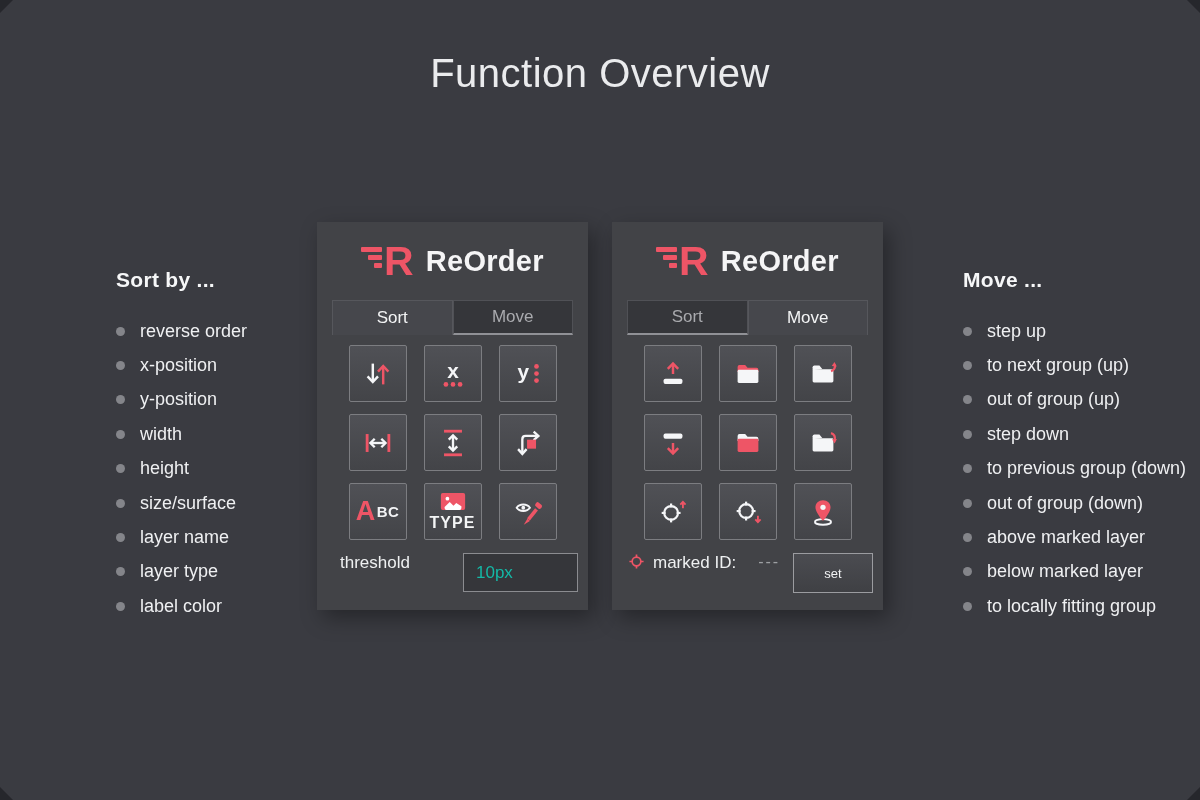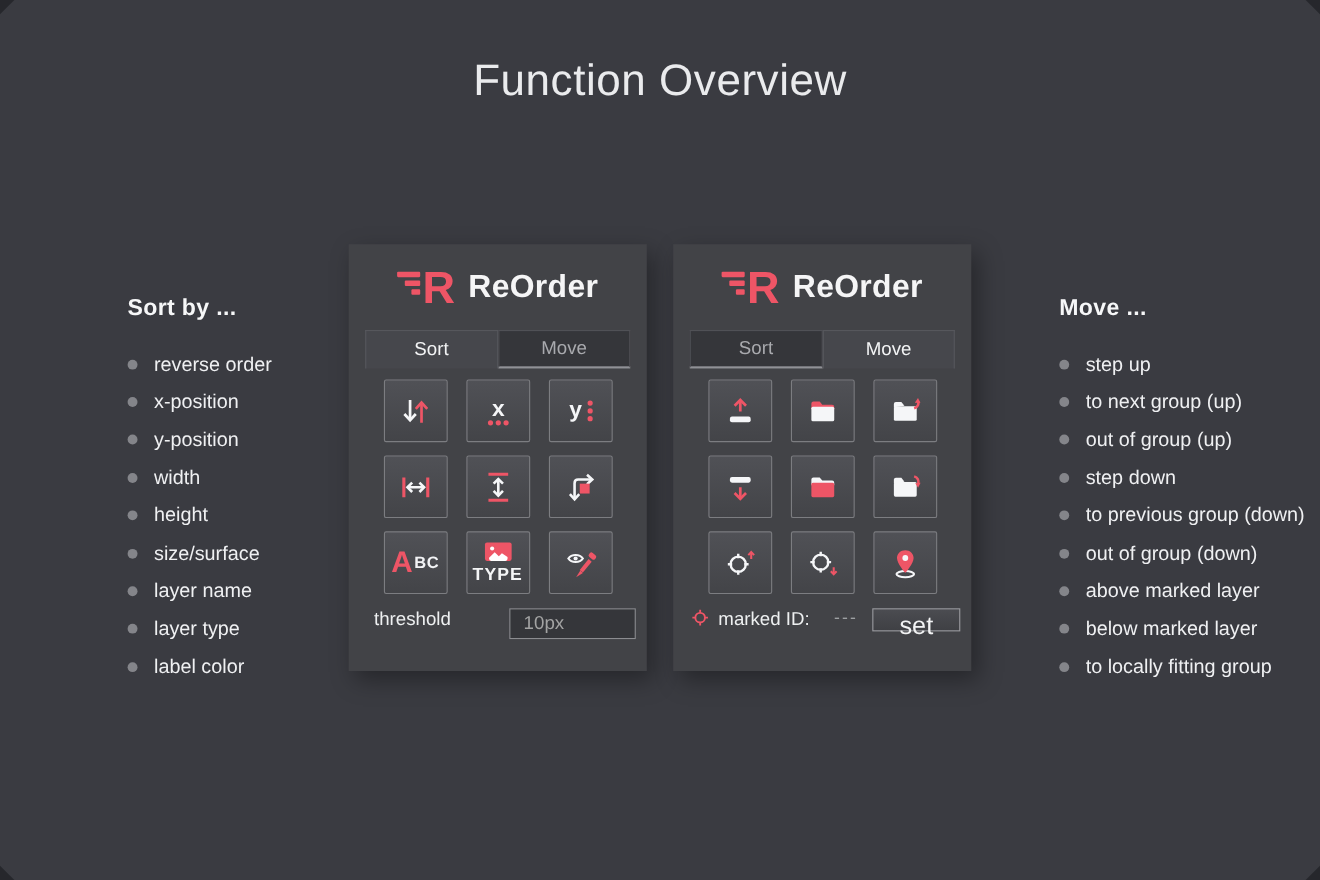--- a/index.html
+++ b/index.html
@@ -70,31 +70,31 @@
     display:flex; flex-direction:column; align-items:center; justify-content:center;
     cursor:pointer;
   }
   .abc { display:flex; align-items:center; font-weight:700; color:#f2f3f5; font-size:15px; letter-spacing:0.5px; }
   .abc .big-a { color:#ee5566; font-size:27px; margin-right:1px; }
   .type-label { color:#f4f5f6; font-size:16px; font-weight:700; letter-spacing:1px; margin-top:3px; }
 
   .bottom-row { margin:13px 10px 0; height:31px; display:flex; }
   .threshold-label { color:#eef0f1; font-size:17px; margin-left:13px; }
   .threshold-input {
-    margin-left:auto; box-sizing:border-box; width:115px; height:28px;
-    background:#35363a; border:1px solid #8b8c90; color:#a3a3a3;
+    margin-left:auto; box-sizing:border-box; width:115px; height:39px;
+    background:#35363a; border:1px solid #8b8c90; color:#14b8a6;
     font-size:17px; padding:0 12px; outline:none;
     font-family:"Liberation Sans","DejaVu Sans",sans-serif;
   }
   .marked-label { color:#eef0f1; font-size:17px; margin-left:8px; }
   .marked-value { color:#9da0a3; font-size:16px; margin-left:22px; letter-spacing:2px; }
   .set-btn {
-    margin-left:auto; box-sizing:border-box; width:80px; height:21px;
+    margin-left:auto; box-sizing:border-box; width:80px; height:40px;
     background:linear-gradient(180deg,#4b4c51 0%,#3f4044 100%);
-    border:1px solid #9b9ca0; color:#f2f3f4; font-size:23px; cursor:pointer;
+    border:1px solid #9b9ca0; color:#f2f3f4; font-size:13px; cursor:pointer;
     font-family:"Liberation Sans","DejaVu Sans",sans-serif;
   }
 </style>
 </head>
 <body>
 
 <div class="corner tl"></div>
 <div class="corner tr"></div>
 <div class="corner bl"></div>
 <div class="corner br"></div>

